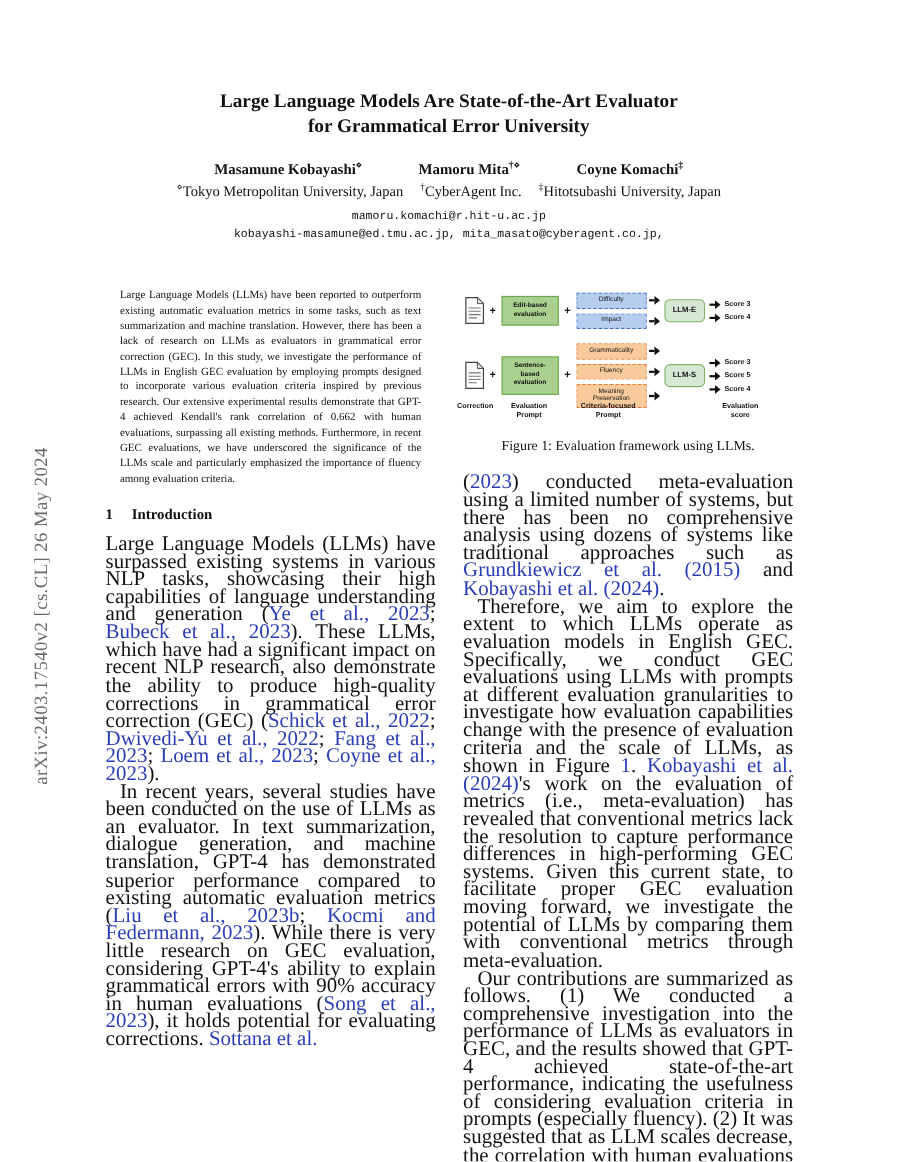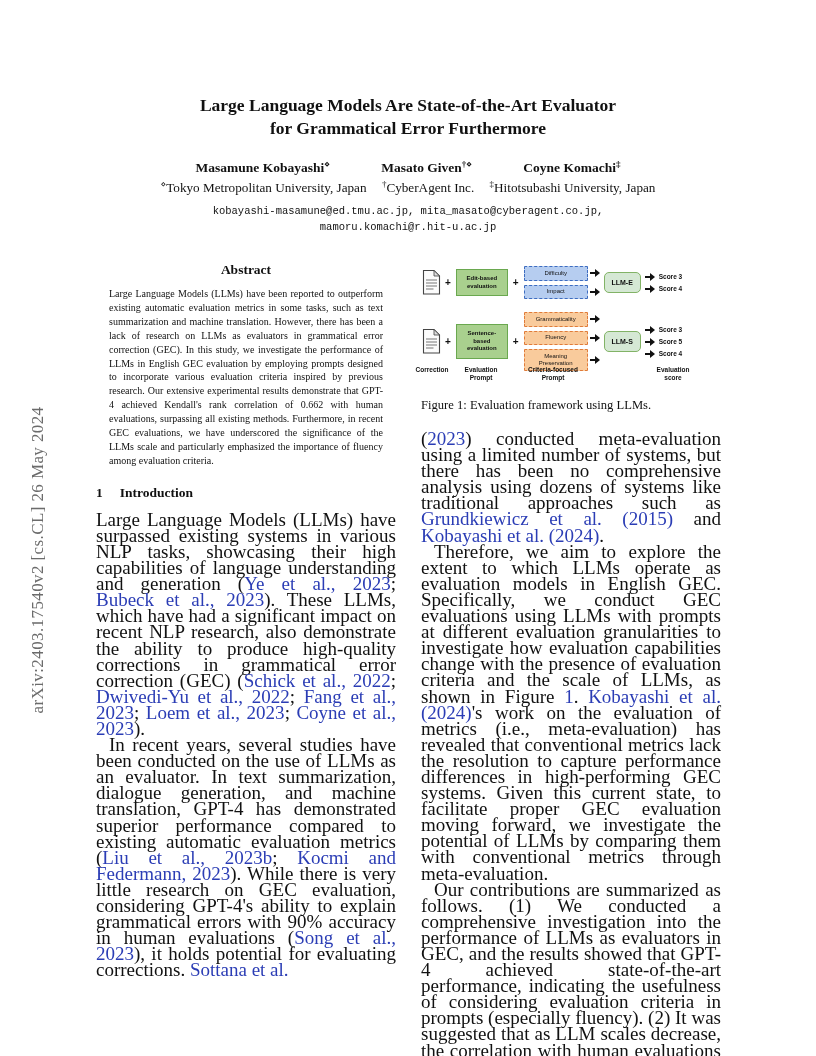--- a/index.html
+++ b/index.html
@@ -21,21 +21,21 @@
     top: 550px;
     width: 500px;
     text-align: center;
     transform: rotate(-90deg);
     font-size: 17px;
     letter-spacing: 0.4px;
     color: var(--arxiv_gray, #6b6b6b);
     white-space: nowrap;
   }
   
-  .header { position: absolute; left: 108px; top: 94px; width: 600px; text-align: center; }
+  .header { position: absolute; left: 108px; top: 80px; width: 600px; text-align: center; }
   .title { font-size: 17.5px; font-weight: bold; line-height: 23px; }
   .authors { margin-top: 20px; font-size: 13.5px; font-weight: bold; }
   .authors .author { margin: 0 24px; }
   sup { font-size: 9px; vertical-align: super; line-height: 0; }
   .affils { margin-top: 4px; font-size: 13.2px; }
   .affils .affil { margin: 0 6px; }
   .emails { margin-top: 7px; font-family: "Liberation Mono", monospace; font-size: 10.5px; line-height: 16px; }
   
   .col { position: absolute; top: 262px; width: 300px; }
   .col.left-col { left: 96px; }
@@ -82,52 +82,51 @@
     border-radius: 5px; margin: 0 2px; flex: none;
   }
   .score-col { display: flex; flex-direction: column; justify-content: center; }
   .score-text { font-size: 6.5px; font-weight: bold; margin-left: 2px; white-space: nowrap; }
   .fig-footer { position: absolute; left: 0; top: 102px; width: 300px; height: 24px; }
   .fig-label { position: absolute; font-size: 6.5px; font-weight: bold; text-align: center; white-space: pre-line; line-height: 1.3; }
   .fig-label.l0 { left: -11px; width: 44px; }
   .fig-label.l1 { left: 30px; width: 60px; }
   .fig-label.l2 { left: 100px; width: 64px; }
   .fig-label.l3 { left: 226px; width: 52px; }
-  .fig-caption { margin-top: 6px; text-align: left; font-size: 12.6px; }
+  .fig-caption { margin-top: 6px; text-align: center; font-size: 12.6px; }
 </style>
 </head>
 <body>
 
 <div class="page">
 
   <div class="arxiv-sidebar">arXiv:2403.17540v2  [cs.CL]  26 May 2024</div>
 
   <div class="header">
     <div class="title">
       <span style="display:block">Large Language Models Are State-of-the-Art Evaluator</span>
-      <span style="display:block">for Grammatical Error Furthermore</span>
+      <span style="display:block">for Grammatical Error University</span>
     </div>
     <div class="authors">
       <span class="author"><span>Masamune Kobayashi</span><sup>⋄</sup></span>
-      <span class="author"><span>Masato Given</span><sup>†⋄</sup></span>
+      <span class="author"><span>Mamoru Mita</span><sup>†⋄</sup></span>
       <span class="author"><span>Coyne Komachi</span><sup>‡</sup></span>
     </div>
     <div class="affils">
       <span class="affil"><sup>⋄</sup><span>Tokyo Metropolitan University, Japan</span></span>
       <span class="affil"><sup>†</sup><span>CyberAgent Inc.</span></span>
       <span class="affil"><sup>‡</sup><span>Hitotsubashi University, Japan</span></span>
     </div>
     <div class="emails">
+      <div>mamoru.komachi@r.hit-u.ac.jp</div>
       <div>kobayashi-masamune@ed.tmu.ac.jp, mita_masato@cyberagent.co.jp,</div>
-      <div>mamoru.komachi@r.hit-u.ac.jp</div>
     </div>
   </div>
 
   <div class="col left-col">
-    <div class="abs-heading">Abstract</div>
     <p class="abs-text">Large Language Models (LLMs) have been reported to outperform existing automatic evaluation metrics in some tasks, such as text summarization and machine translation. However, there has been a lack of research on LLMs as evaluators in grammatical error correction (GEC). In this study, we investigate the performance of LLMs in English GEC evaluation by employing prompts designed to incorporate various evaluation criteria inspired by previous research. Our extensive experimental results demonstrate that GPT-4 achieved Kendall's rank correlation of 0.662 with human evaluations, surpassing all existing methods. Furthermore, in recent GEC evaluations, we have underscored the significance of the LLMs scale and particularly emphasized the importance of fluency among evaluation criteria.</p>
 
     <div class="sec-heading">
       <span class="sec-num">1</span><span>Introduction</span>
     </div>
     <p class="body"><span>Large Language Models (LLMs) have surpassed existing systems in various NLP tasks, showcasing their high capabilities of language understanding and generation (</span><span class="cite">Ye et al., 2023</span><span>; </span><span class="cite">Bubeck et al., 2023</span><span>). These LLMs, which have had a significant impact on recent NLP research, also demonstrate the ability to produce high-quality corrections in grammatical error correction (GEC) (</span><span class="cite">Schick et al., 2022</span><span>; </span><span class="cite">Dwivedi-Yu et al., 2022</span><span>; </span><span class="cite">Fang et al., 2023</span><span>; </span><span class="cite">Loem et al., 2023</span><span>; </span><span class="cite">Coyne et al., 2023</span><span>).</span></p>
     <p class="body indent"><span>In recent years, several studies have been conducted on the use of LLMs as an evaluator. In text summarization, dialogue generation, and machine translation, GPT-4 has demonstrated superior performance compared to existing automatic evaluation metrics (</span><span class="cite">Liu et al., 2023b</span><span>; </span><span class="cite">Kocmi and Federmann, 2023</span><span>). While there is very little research on GEC evaluation, considering GPT-4's ability to explain grammatical errors with 90% accuracy in human evaluations (</span><span class="cite">Song et al., 2023</span><span>), it holds potential for evaluating corrections. </span><span class="cite">Sottana et al.</span></p>
   </div>
 
   <div class="col right-col">

